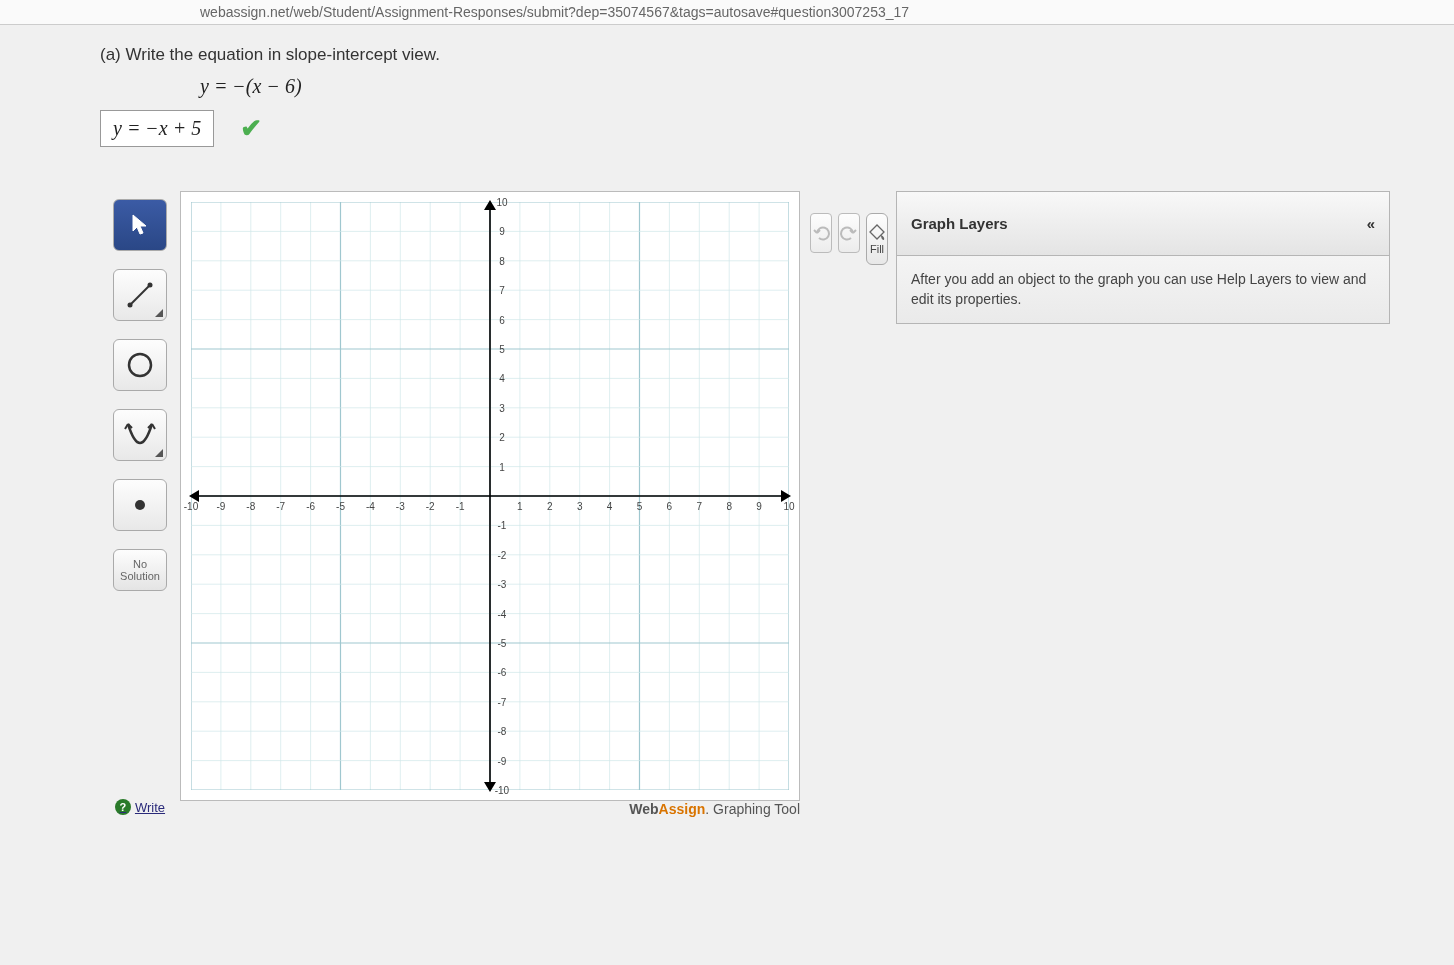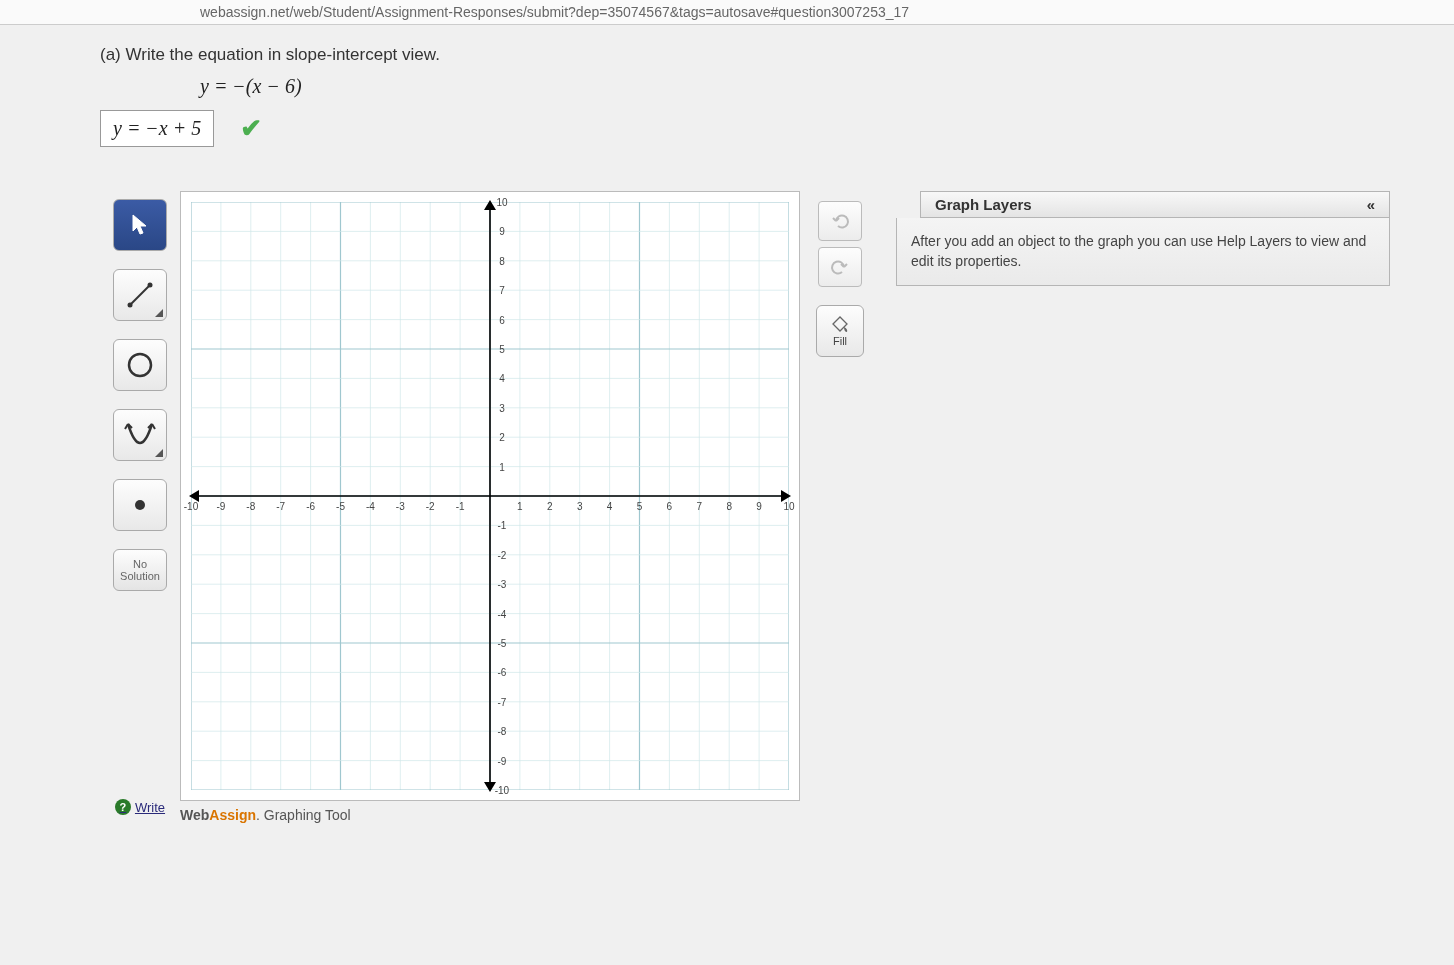--- a/index.html
+++ b/index.html
@@ -185,21 +185,21 @@
     bottom: -2px; left: 50%;
     border-left: 6px solid transparent;
     border-right: 6px solid transparent;
     border-top: 10px solid #000;
     transform: translateX(-50%);
   }
 
   
   .fill-col {
     display: flex;
-    flex-direction: column;
+    flex-direction: row;
     align-items: center;
     gap: 6px;
     margin-left: 10px;
     padding-top: 10px;
   }
   .small-btn {
     width: 44px; height: 40px;
     border: 1px solid #bbb;
     border-radius: 4px;
     background: linear-gradient(#fdfdfd,#ececec);
@@ -224,47 +224,45 @@
     margin-top: 12px;
   }
 
   
   .layers-panel {
     margin-left: 6px;
   }
   .layers-header {
     background: linear-gradient(#f8f8f8,#e4e4e4);
     border: 1px solid #b5b5b5;
-    padding: 4px 14px;
+    padding: 23px 14px;
     font-weight: bold;
     font-size: 15px;
     display: flex;
     justify-content: space-between;
     align-items: center;
-    margin-left: 24px;
   }
   .collapse-icon {
     font-size: 15px;
     color: #333;
     cursor: pointer;
   }
   .layers-body {
     background: linear-gradient(#f4f4f4,#eaeaea);
     border: 1px solid #b5b5b5;
     border-top: none;
     padding: 14px;
     font-size: 14px;
     color: #444;
     line-height: 1.4;
   }
 
   .footer-brand {
-    text-align: left;
+    text-align: right;
     font-size: 14px;
-    margin-top: 6px;
     color: #555;
     grid-column: 2 / 3;
   }
   .footer-brand .wa { font-weight: bold; }
   .footer-brand .assign { color: #d97400; font-weight: bold; }
 </style>
 </head>
 <body>
 
 <div class="url-bar">webassign.net/web/Student/Assignment-Responses/submit?dep=35074567&amp;tags=autosave#question3007253_17</div>

